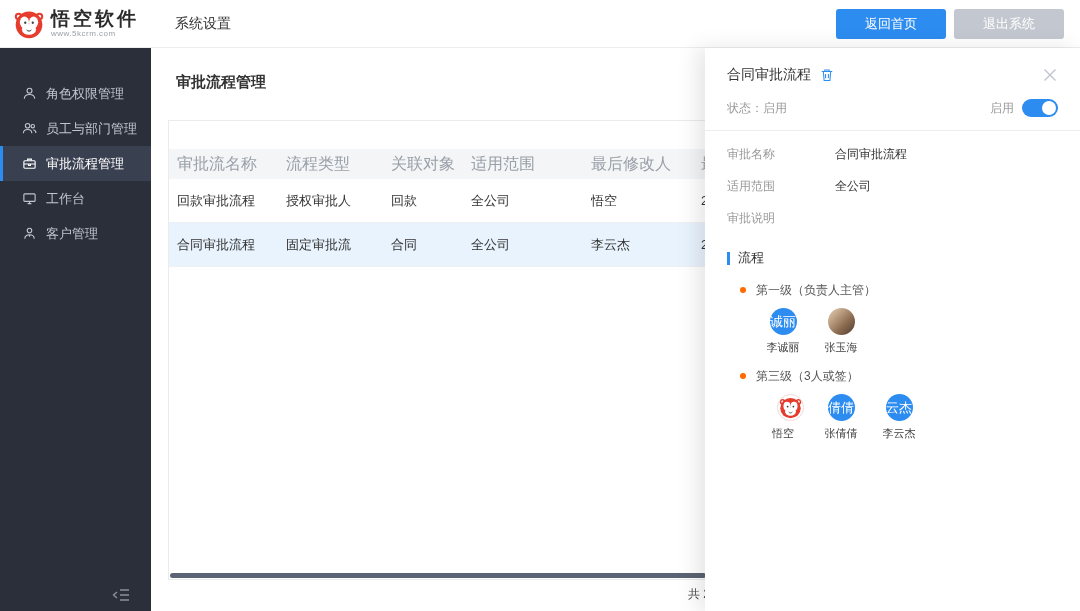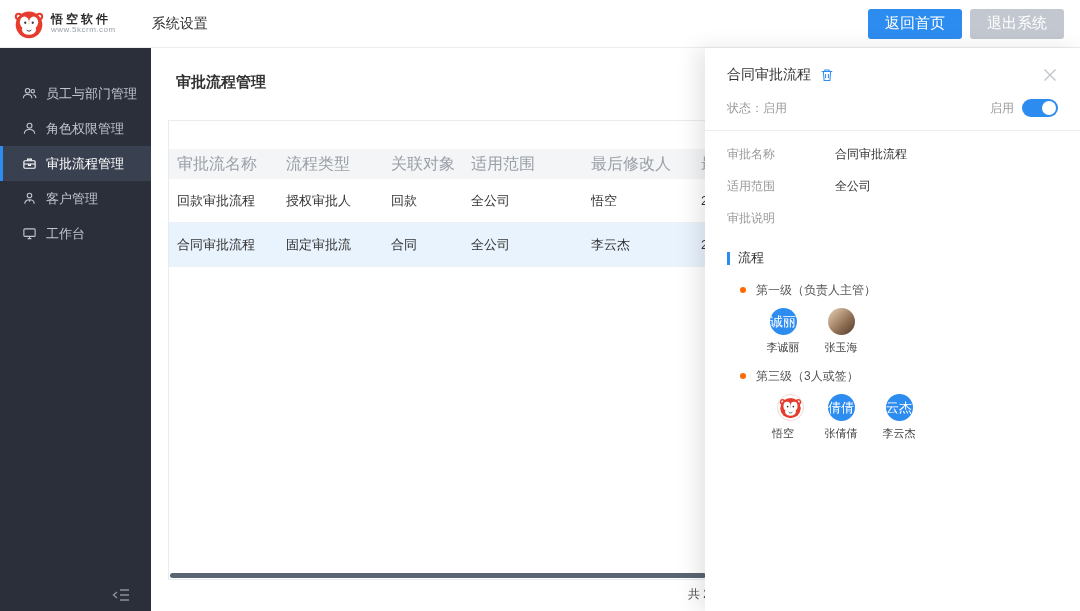--- a/index.html
+++ b/index.html
@@ -5,25 +5,25 @@
   * { margin:0; padding:0; box-sizing:border-box; }
   html,body { width:1080px; height:611px; overflow:hidden; background:#fff;
     font-family:"Liberation Sans","DejaVu Sans",sans-serif; }
 
   
   .header { position:absolute; top:0; left:0; right:0; height:48px; background:#fff;
     border-bottom:1px solid #ebedf0; display:flex; align-items:center; z-index:30; }
   .logo { display:flex; align-items:center; margin-left:14px; }
   .logo-icon { width:30px; height:30px; margin-right:7px; }
   .logo-text { display:flex; flex-direction:column; line-height:1.1; }
-  .brand { font-size:12px; font-weight:bold; color:#2b2b2b; letter-spacing:3px; }
+  .brand { font-size:19px; font-weight:bold; color:#2b2b2b; letter-spacing:3px; }
   .brand-url { font-size:8px; color:#9aa0a8; letter-spacing:.5px; }
   .nav-title { margin-left:36px; font-size:14px; color:#333; }
   .header-spacer { flex:1; }
-  .hbtn { height:30px; padding:0 17px; border:none; border-radius:3px; font-size:15px;
+  .hbtn { height:30px; padding:0 29px; border:none; border-radius:3px; font-size:13px;
     color:#fff; cursor:pointer; font-family:inherit; }
   .hbtn.home { background:var(--accent,#2d8cf0); margin-right:8px; }
   .hbtn.logout { background:var(--logout-btn,#c3c8d0); margin-right:16px; }
 
   
   .sidebar { position:absolute; top:48px; left:0; width:151px; bottom:0;
     background:var(--sidebar-bg,#2b2f3a); z-index:20; padding-top:28px; }
   .sb-item { height:35px; display:flex; align-items:center; padding-left:22px;
     color:#c0c5cf; font-size:13px; cursor:pointer; position:relative; }
   .sb-item.active { background:#394050; color:#fff; }
@@ -118,63 +118,63 @@
   <span class="header-spacer"></span>
   <button class="hbtn home">返回首页</button>
   <button class="hbtn logout">退出系统</button>
 </div>
 
 <div class="sidebar">
   <div>
       <div class="sb-item">
         <span class="sb-icon">
           <svg viewBox="0 0 16 16" fill="none" stroke="currentColor">
+            <circle cx="8" cy="5" r="2.6"></circle>
+            <path d="M2.5 13.5c0-3 2.4-4.5 5.5-4.5s5.5 1.5 5.5 4.5"></path>
+          </svg>
+        </span>
+        <span>角色权限管理</span>
+      </div>
+      <div class="sb-item">
+        <span class="sb-icon">
+          <svg viewBox="0 0 16 16" fill="none" stroke="currentColor">
             <circle cx="6" cy="5" r="2.4"></circle>
             <path d="M1.5 13c0-2.5 2-4 4.5-4s4.5 1.5 4.5 4"></path>
             <circle cx="11.5" cy="5.5" r="1.8"></circle>
             <path d="M12 9.3c1.7.3 2.8 1.6 2.8 3.4"></path>
           </svg>
         </span>
         <span>员工与部门管理</span>
       </div>
-      <div class="sb-item">
-        <span class="sb-icon">
-          <svg viewBox="0 0 16 16" fill="none" stroke="currentColor">
-            <circle cx="8" cy="5" r="2.6"></circle>
-            <path d="M2.5 13.5c0-3 2.4-4.5 5.5-4.5s5.5 1.5 5.5 4.5"></path>
-          </svg>
-        </span>
-        <span>角色权限管理</span>
-      </div>
       <div class="sb-item active">
         <span class="sb-icon">
           <svg viewBox="0 0 16 16" fill="none" stroke="currentColor">
             <rect x="2" y="5" width="12" height="8" rx="1"></rect>
             <path d="M6 5V3.3h4V5M2 8.5h12M7 8.5v1.6h2V8.5"></path>
           </svg>
         </span>
         <span>审批流程管理</span>
       </div>
       <div class="sb-item">
         <span class="sb-icon">
           <svg viewBox="0 0 16 16" fill="none" stroke="currentColor">
+            <rect x="2" y="3" width="12" height="8" rx="1"></rect>
+            <path d="M6 13.5h4M8 11v2.5"></path>
+          </svg>
+        </span>
+        <span>工作台</span>
+      </div>
+      <div class="sb-item">
+        <span class="sb-icon">
+          <svg viewBox="0 0 16 16" fill="none" stroke="currentColor">
             <circle cx="8" cy="4.8" r="2.4"></circle>
             <path d="M3 13.5c0-2.8 2.2-4.2 5-4.2s5 1.4 5 4.2M8 9.3v2.2"></path>
           </svg>
         </span>
         <span>客户管理</span>
-      </div>
-      <div class="sb-item">
-        <span class="sb-icon">
-          <svg viewBox="0 0 16 16" fill="none" stroke="currentColor">
-            <rect x="2" y="3" width="12" height="8" rx="1"></rect>
-            <path d="M6 13.5h4M8 11v2.5"></path>
-          </svg>
-        </span>
-        <span>工作台</span>
       </div>
     </div>
   <span class="collapse">
     <svg viewBox="0 0 18 16" fill="none" stroke="currentColor" stroke-width="1.4">
       <path d="M8 3h9M8 8h9M8 13h9M5 5L1.5 8 5 11"></path>
     </svg>
   </span>
 </div>
 
 <div class="main">

